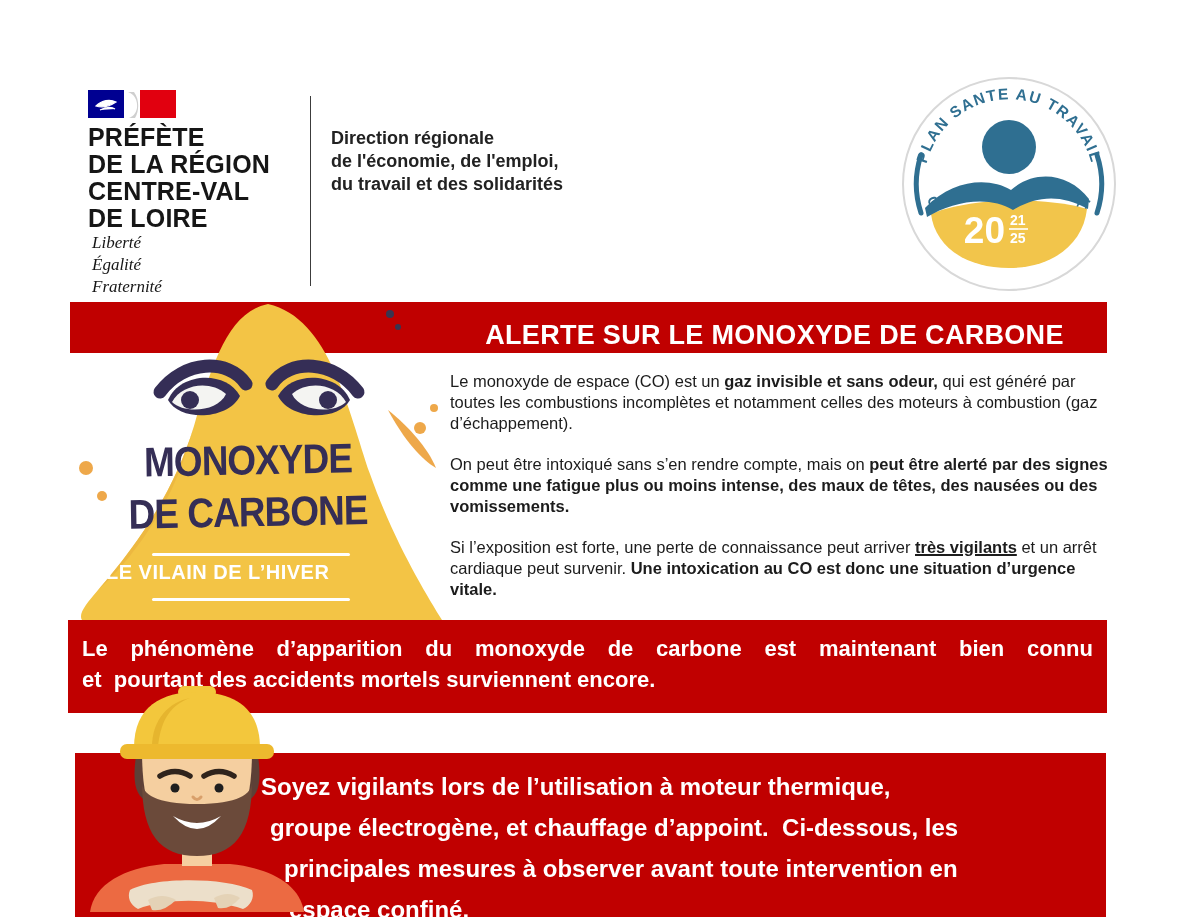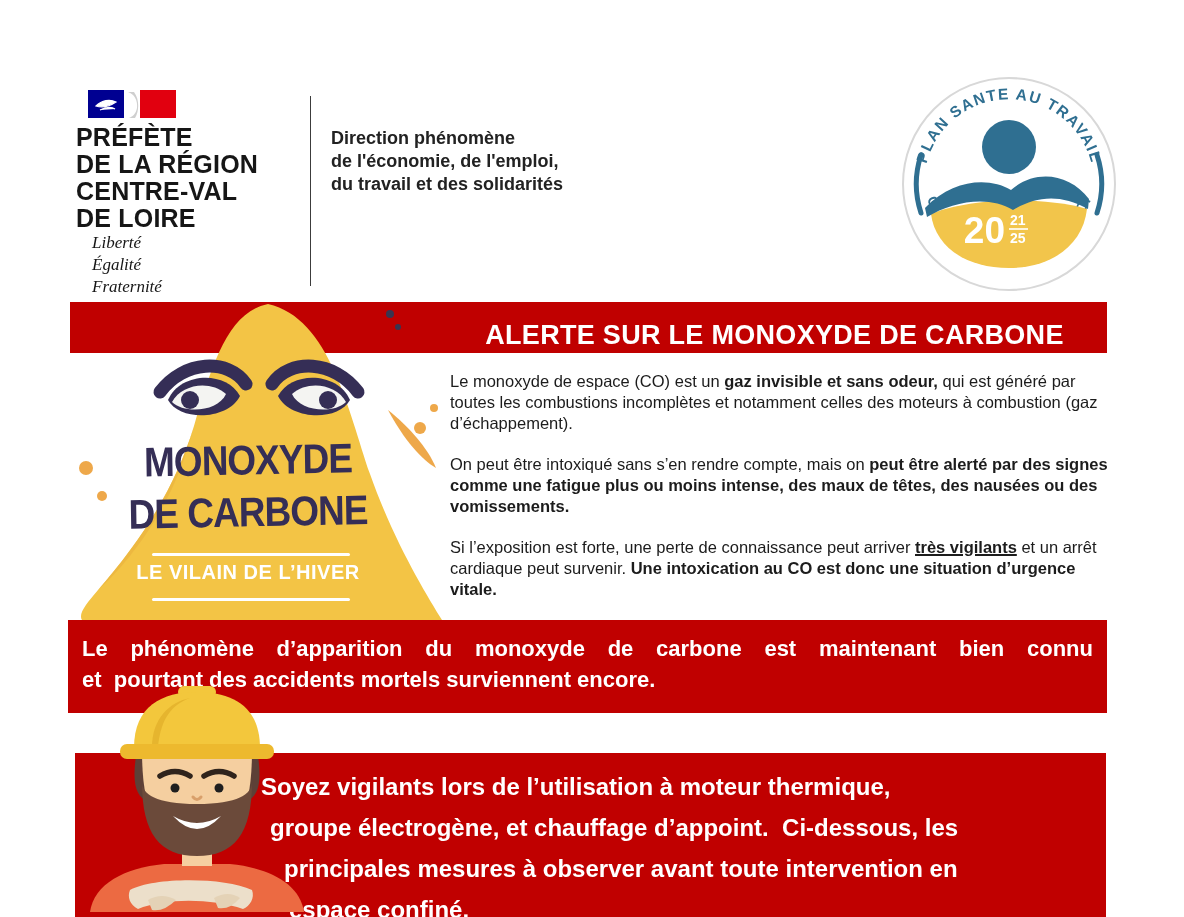--- a/index.html
+++ b/index.html
@@ -3,21 +3,21 @@
 <meta charset="utf-8">
 <style>
   html,body{margin:0;padding:0;background:#ffffff;}
   #canvas{
     position:relative;width:1184px;height:917px;background:#ffffff;
     font-family:"Liberation Sans",sans-serif;overflow:hidden;
   }
   
   .flag{position:absolute;left:88px;top:90px;}
   .gov-name{
-    position:absolute;left:76px;top:124px;font-weight:bold;color:#161616;
+    position:absolute;left:88px;top:124px;font-weight:bold;color:#161616;
     font-size:25px;line-height:27px;letter-spacing:.2px;
   }
   .motto{
     position:absolute;left:92px;top:232px;font-family:Liberation Serif, serif;
     font-style:italic;font-size:17px;line-height:22px;color:#161616;
   }
   .hdr-divider{position:absolute;left:310px;top:96px;width:1px;height:190px;background:#3c3c3c;}
   .direction{
     position:absolute;left:331px;top:127px;font-weight:bold;color:#222222;
     font-size:18px;line-height:23px;
@@ -46,21 +46,21 @@
   .blob-title{
     position:absolute;left:0;width:360px;text-align:center;color:#352e56;
     font-size:37px;font-weight:800;letter-spacing:-1px;
     transform:scaleY(1.12) rotate(-1deg);
   }
   .bt1{top:140px;}
   .bt2{top:192px;}
   .blob-rule{position:absolute;left:84px;width:198px;height:3px;background:#ffffff;border-radius:2px;}
   .br1{top:253px;} .br2{top:298px;}
   .blob-sub{
-    position:absolute;left:30px;top:261px;width:300px;text-align:center;color:#ffffff;
+    position:absolute;left:38px;top:261px;width:300px;color:#ffffff;
     font-size:20px;font-weight:bold;letter-spacing:.5px;
   }
   
   .bodycol{position:absolute;left:450px;top:371px;width:658px;color:#1c1c1c;z-index:1;}
   .bodycol p{margin:0 0 20px 0;font-size:16.5px;line-height:21px;}
   .u{text-decoration:underline;text-decoration-thickness:2px;}
   
   .worker{position:absolute;left:72px;top:684px;width:250px;height:228px;z-index:4;}
 </style>
 </head>
@@ -82,21 +82,21 @@
     <div>CENTRE-VAL</div>
     <div>DE LOIRE</div>
   </div>
   <div class="motto">
     <div>Liberté</div>
     <div>Égalité</div>
     <div>Fraternité</div>
   </div>
   <div class="hdr-divider"></div>
   <div class="direction">
-    <div>Direction phénomène</div>
+    <div>Direction régionale</div>
     <div>de l'économie, de l'emploi,</div>
     <div>du travail et des solidarités</div>
   </div>
 
   <div class="pst">
     <svg width="216" height="216" viewBox="0 0 216 216">
       <circle cx="108" cy="108" r="106" fill="#ffffff" stroke="#d8d8d8" stroke-width="2"></circle>
       <path d="M196,79 A93,93 0 0 1 196,137" fill="none" stroke="#2f6f91" stroke-width="5" stroke-linecap="round"></path>
       <path d="M20,137 A93,93 0 0 1 20,79" fill="none" stroke="#2f6f91" stroke-width="5" stroke-linecap="round"></path>
       <defs>

